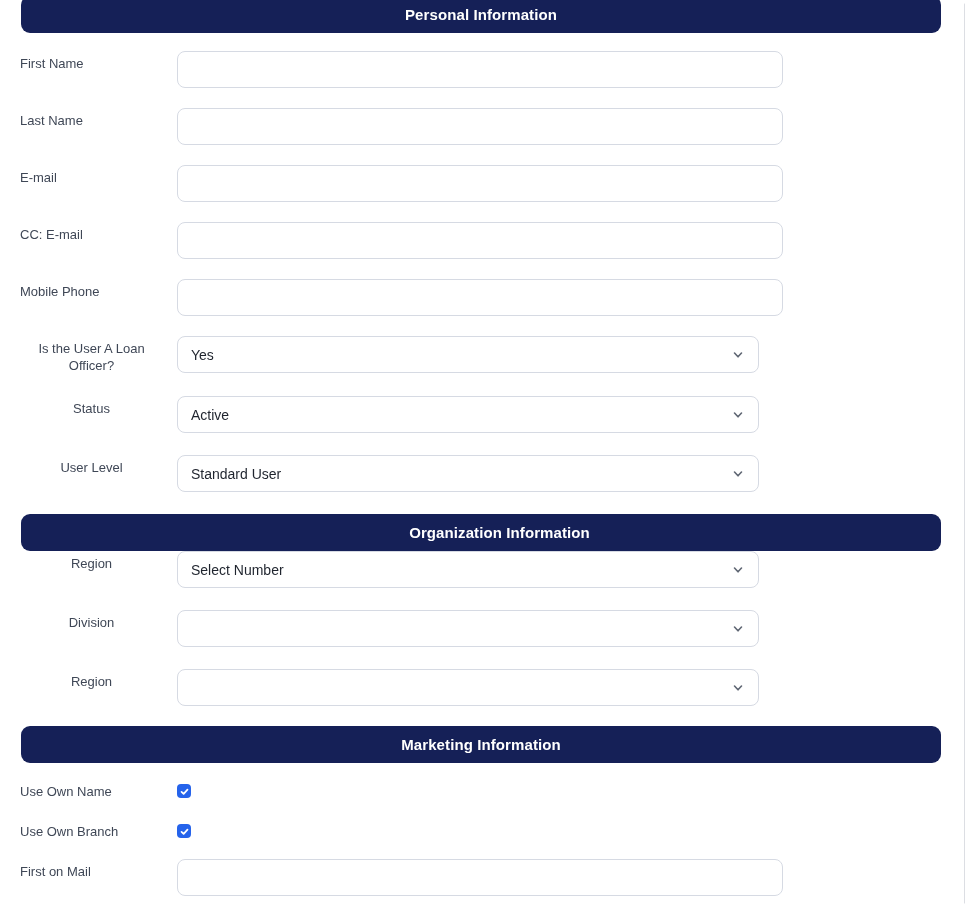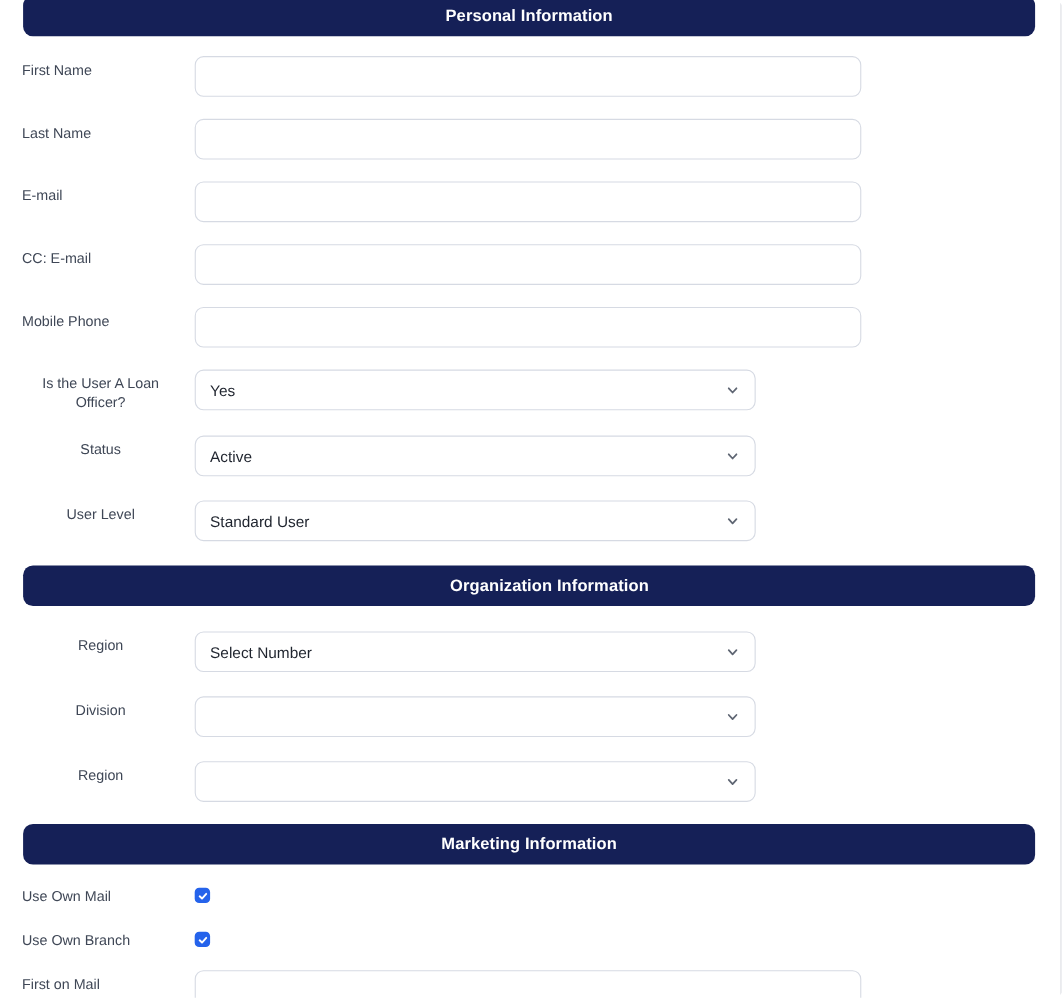--- a/index.html
+++ b/index.html
@@ -32,21 +32,20 @@
     display: flex;
     align-items: center;
     justify-content: center;
     box-sizing: border-box;
   }
   .section-bar.first {
     margin-top: -4px;
     margin-bottom: 18px;
   }
   .section-bar.mid {
-    margin-bottom: 23px;
     padding-left: 37px;
   }
   .section-bar.mid2 {
     margin-top: -2px;
     margin-bottom: 20px;
   }
   .section-title {
     color: var(--section-header-text, #ffffff);
     font-size: 15px;
     font-weight: 700;
@@ -83,21 +82,21 @@
     border: 1px solid var(--input-border, #d6dae3);
     border-radius: 8px;
     padding: 0 12px;
     font-size: 14px;
     color: #212633;
     font-family: "Liberation Sans", sans-serif;
     outline: none;
     background: #ffffff;
   }
   .select-box {
-    width: 510px;
+    width: 582px;
     height: 37px;
     box-sizing: border-box;
     border: 1px solid var(--input-border, #d6dae3);
     border-radius: 8px;
     padding: 0 13px;
     display: flex;
     align-items: center;
     justify-content: space-between;
     background: #ffffff;
     cursor: pointer;
@@ -255,21 +254,21 @@
         </span>
       </div>
     </div>
   </div>
 
   <div class="section-bar mid2">
     <span class="section-title">Marketing Information</span>
   </div>
 
   <div class="row check-row">
-    <div class="row-label">Use Own Mail</div>
+    <div class="row-label">Use Own Name</div>
     <div class="checkbox checked">
       <svg width="11" height="11" viewBox="0 0 14 14">
           <polyline points="3.2,7.4 5.9,10 10.8,4.6" fill="none" stroke="#ffffff" stroke-width="2.2" stroke-linecap="round" stroke-linejoin="round"></polyline>
         </svg>
     </div>
   </div>
 
   <div class="row check-row last-check">
     <div class="row-label">Use Own Branch</div>
     <div class="checkbox checked">

